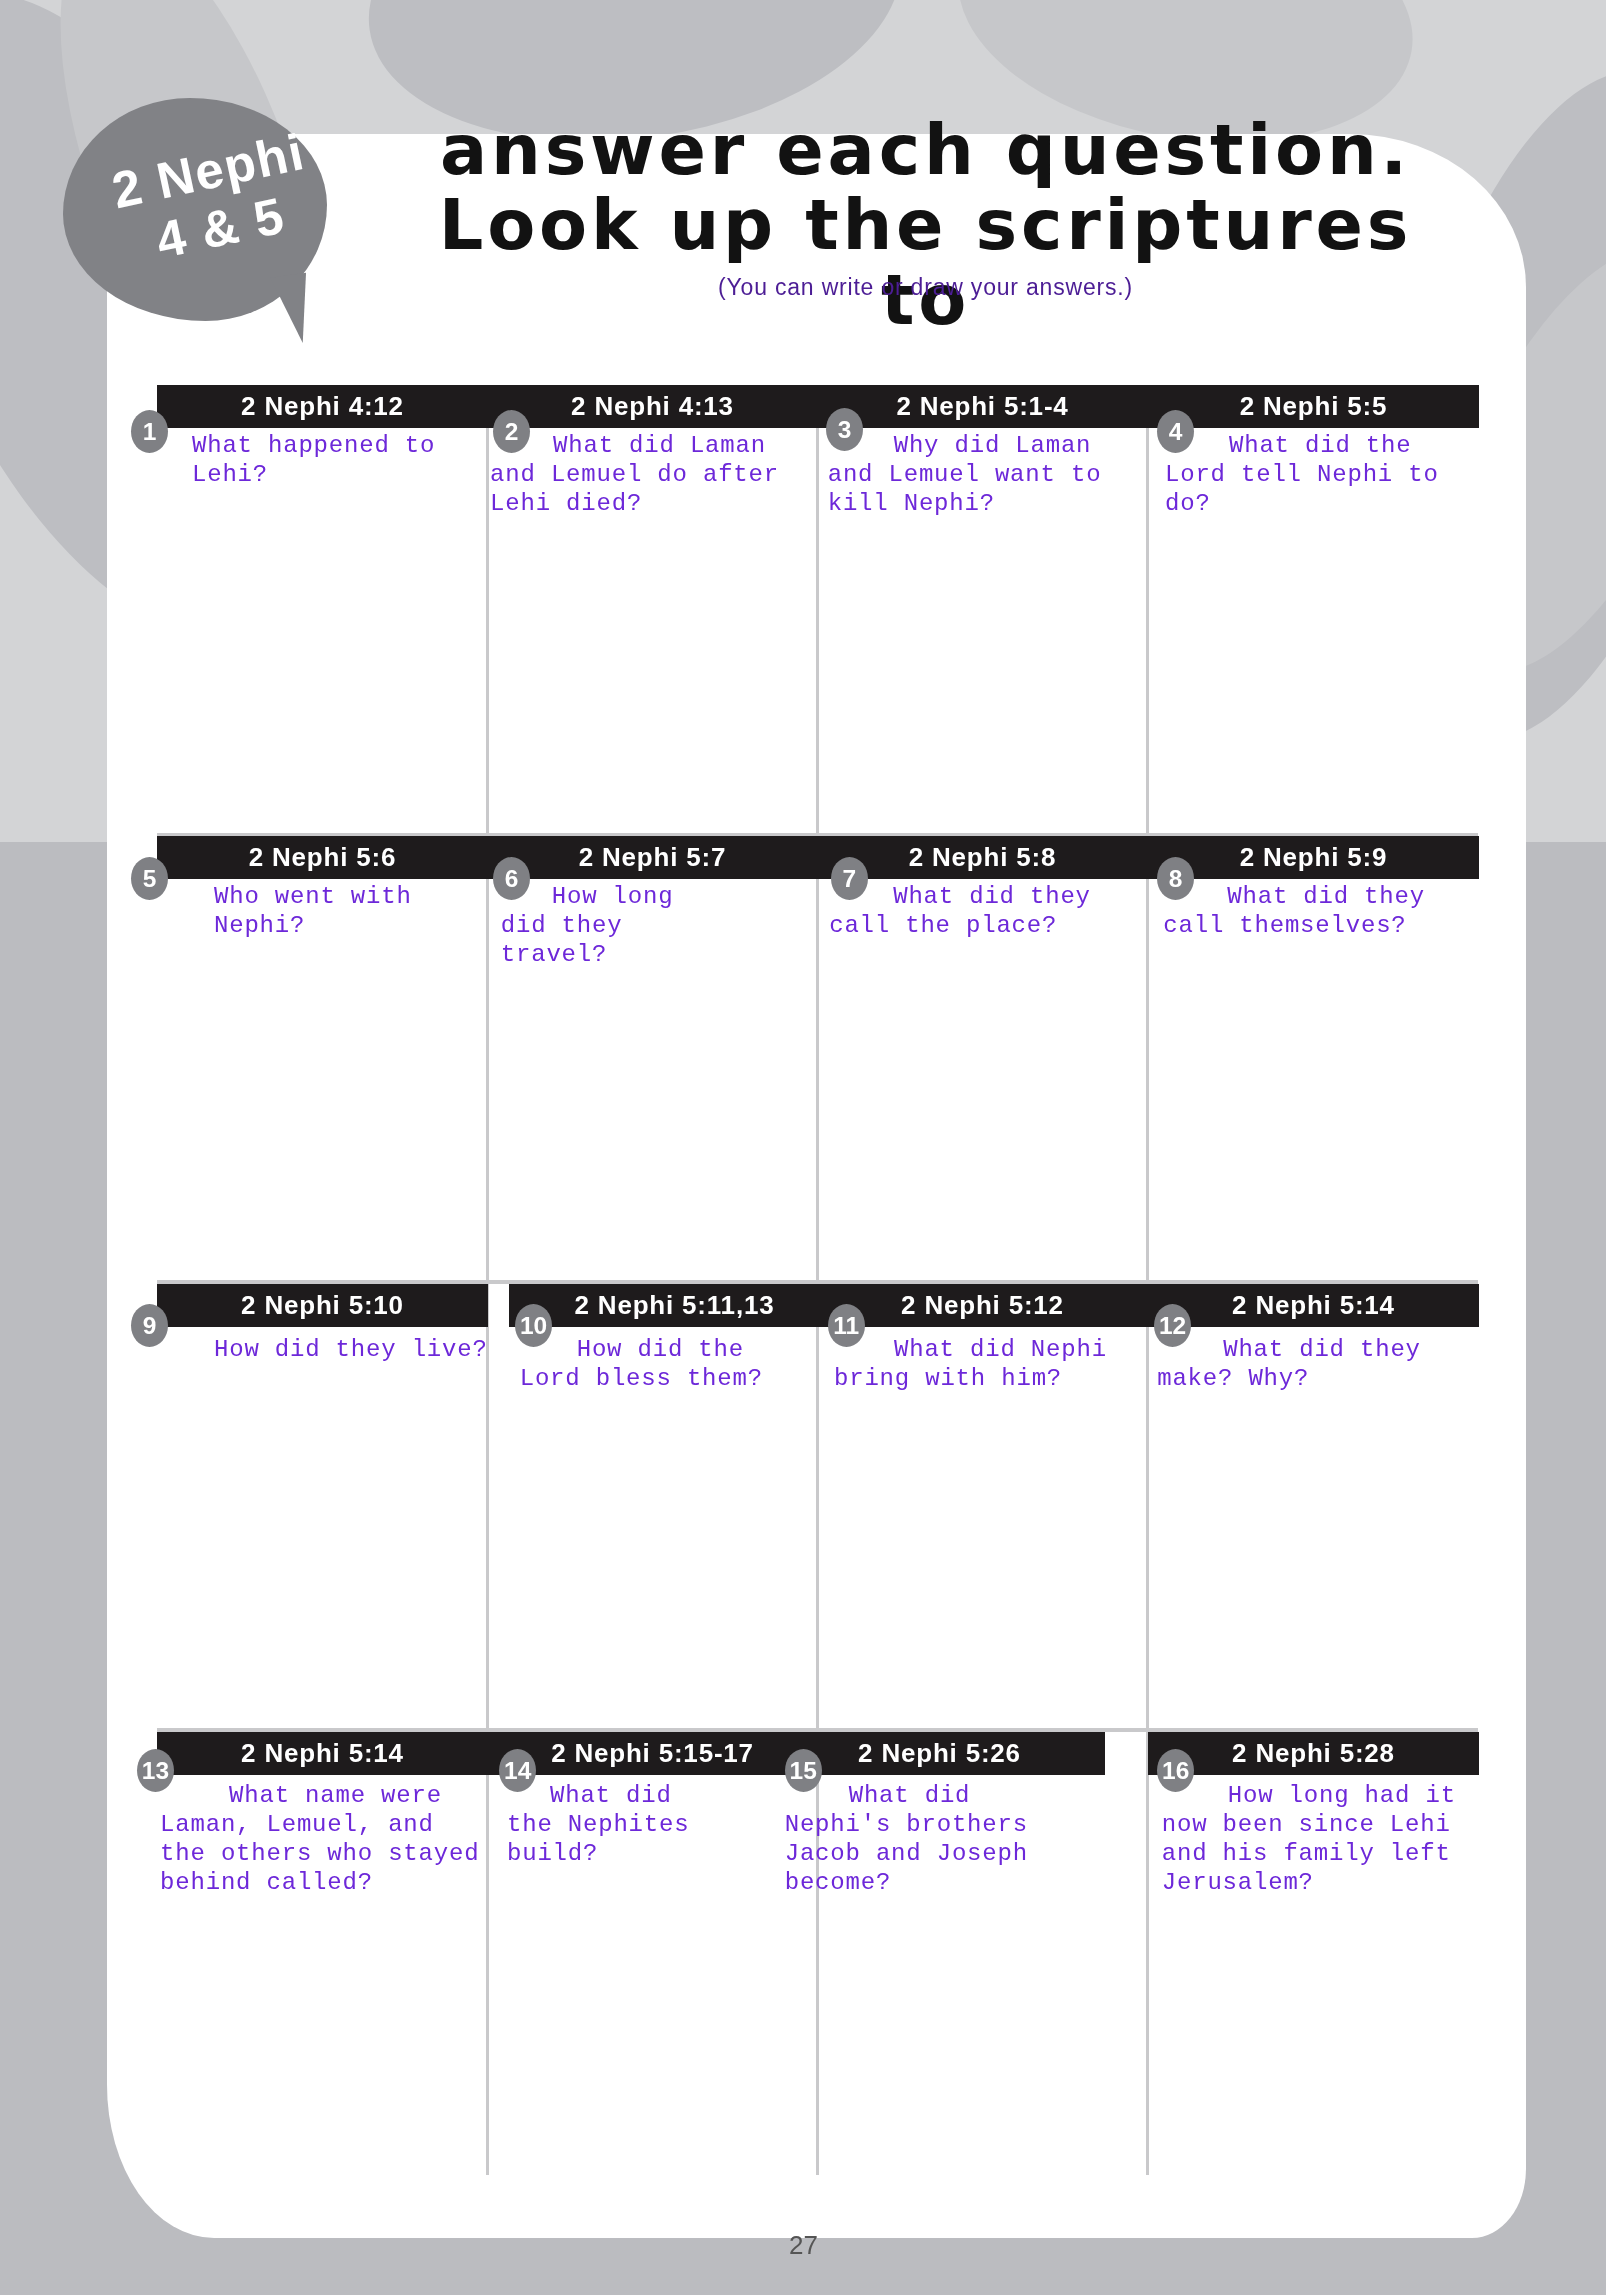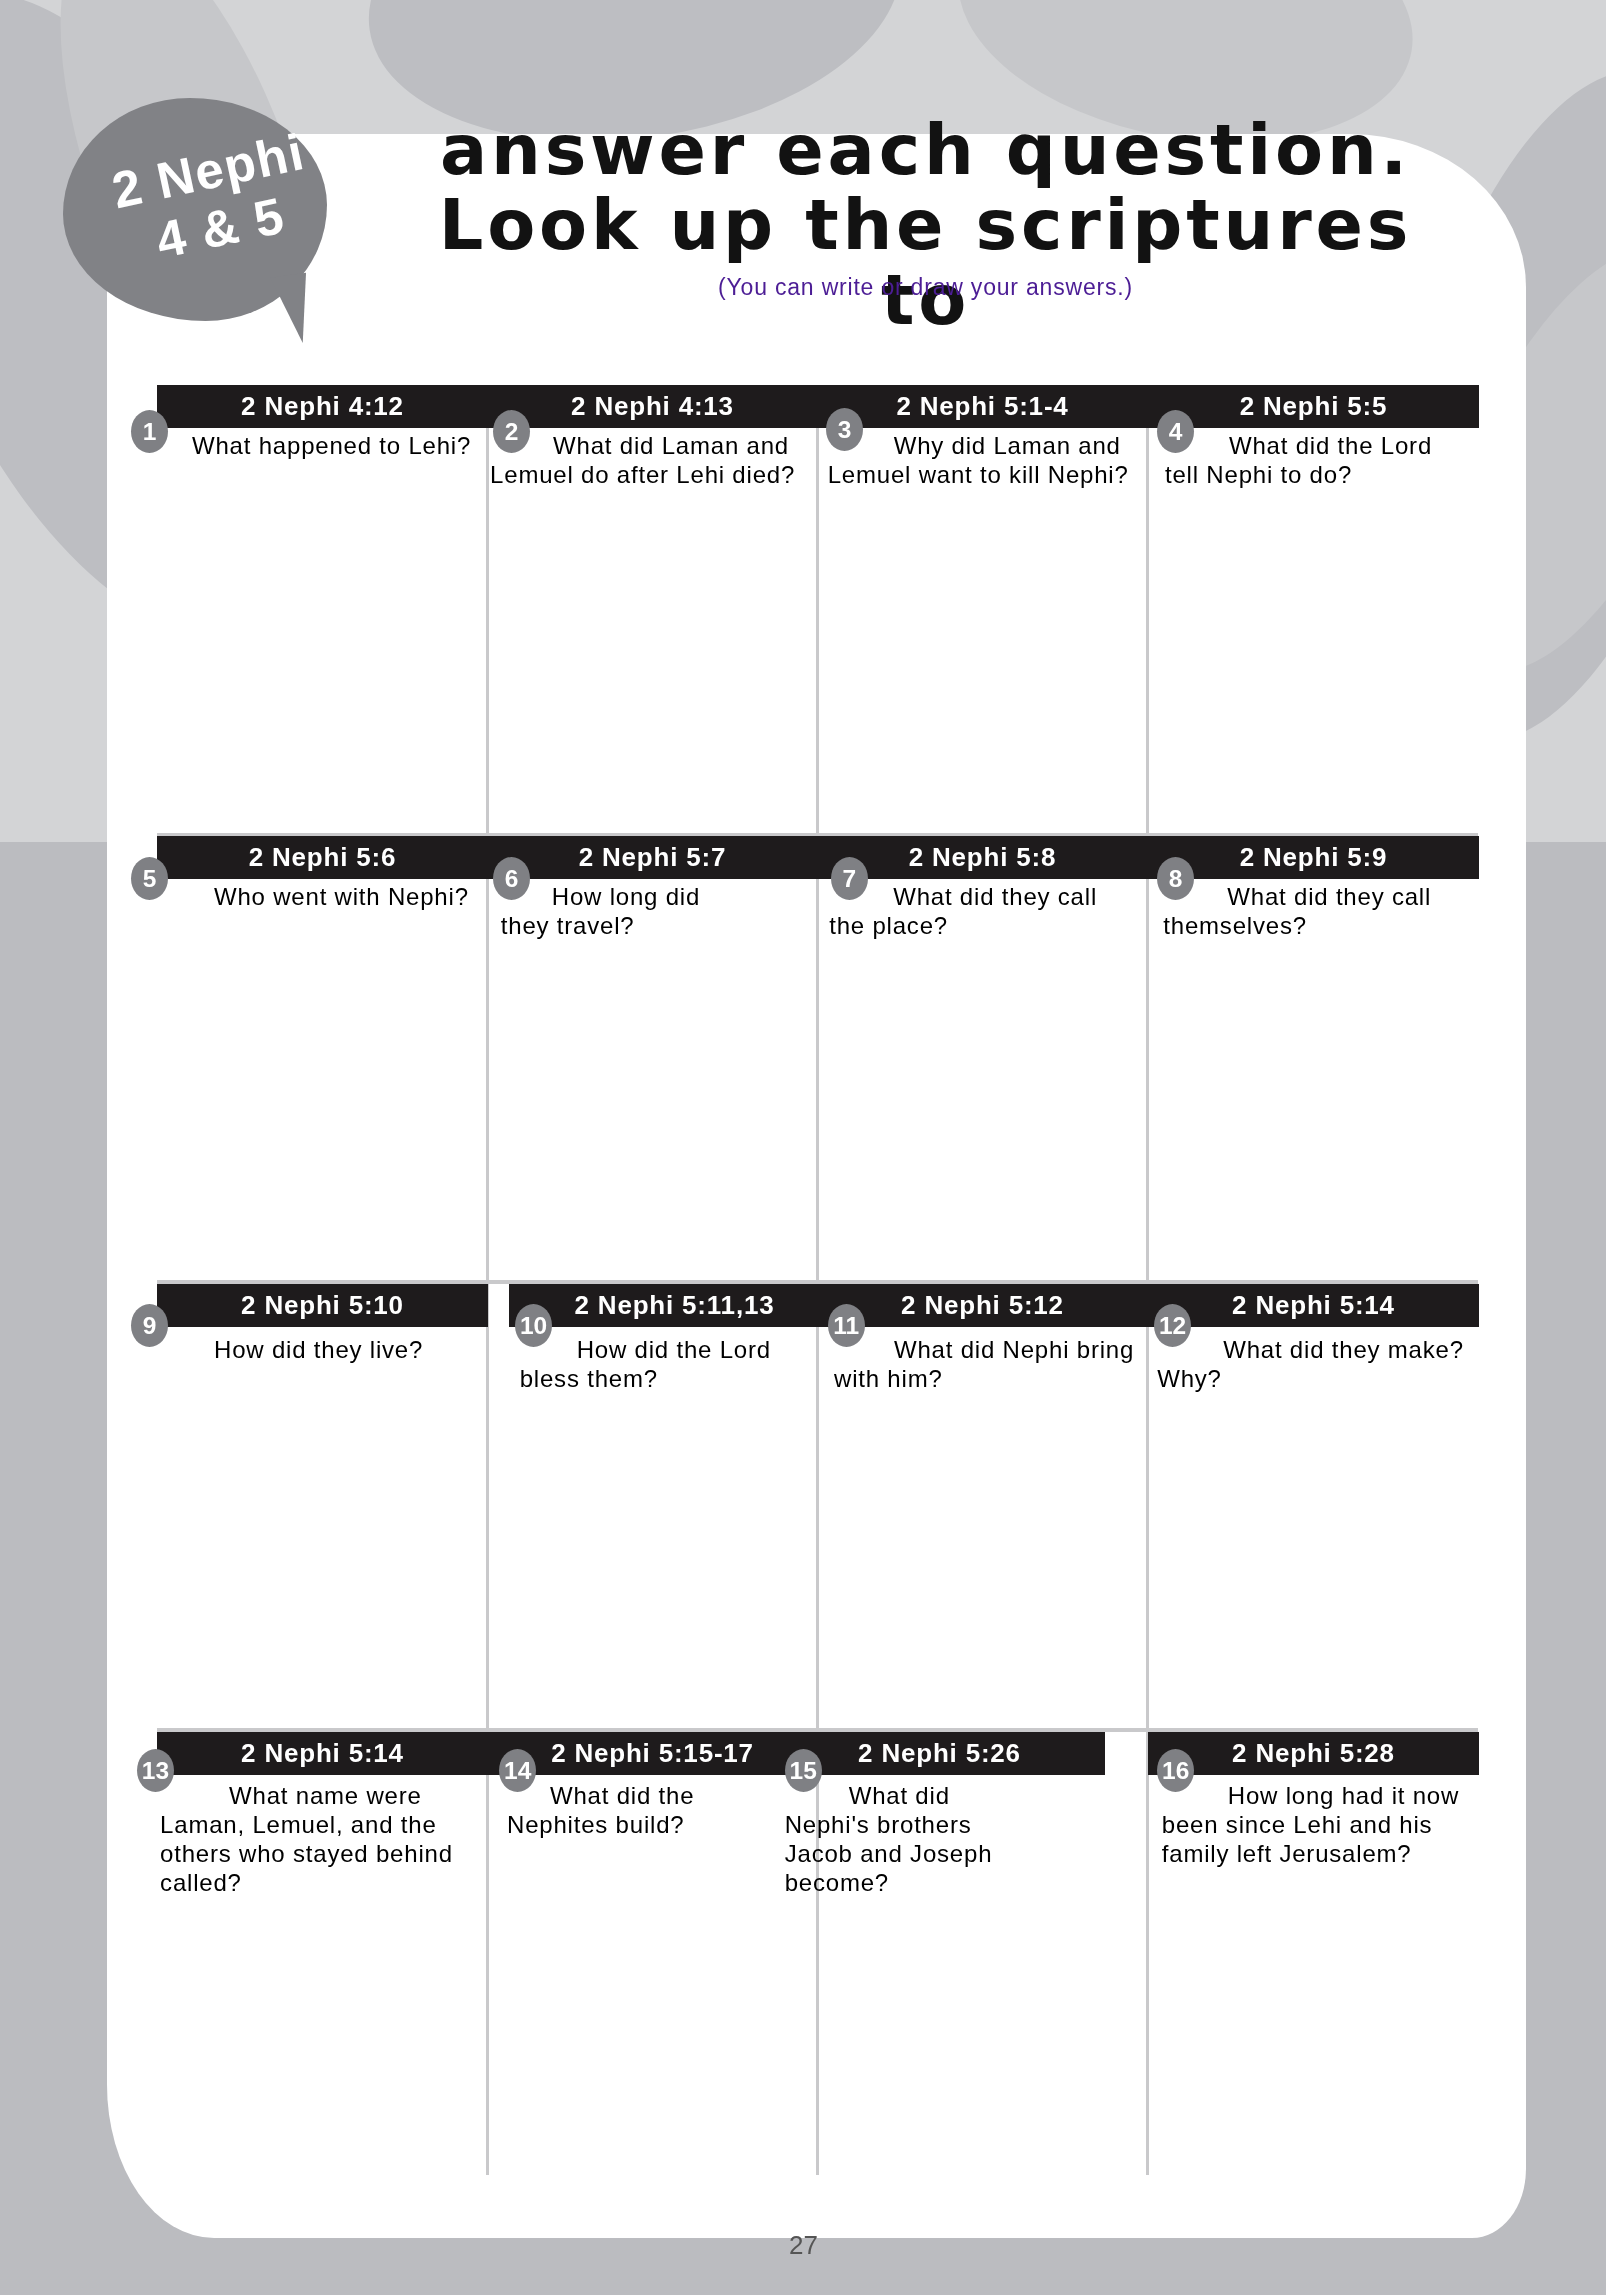--- a/index.html
+++ b/index.html
@@ -54,21 +54,21 @@
     position: absolute; left: 0; top: 0; width: 100%; height: 43px; line-height: 43px;
     text-align: center; color: #ffffff; font-family: "Liberation Sans", sans-serif;
     font-weight: bold; font-size: 26px; letter-spacing: 0.8px;
   }
   .badge {
     position: absolute; width: 37px; height: 43px; background: #7f8084; border-radius: 50%;
     color: #ffffff; font-family: "Liberation Sans", sans-serif; font-weight: bold;
     font-size: 24.5px; text-align: center; line-height: 43px;
   }
   .q {
-    position: absolute; color: #000000; font-family: Liberation Sans, sans-serif;
+    position: absolute; color: #6d28d9; font-family: Liberation Mono, monospace;
     font-size: 24px; line-height: 29px; letter-spacing: 0.8px;
   }
   .page-num {
     position: absolute; left: 788px; top: 2230px; width: 31px; text-align: center;
     font-family: "Liberation Sans", sans-serif; font-size: 26px; color: #555;
   }
 </style>
 </head>
 <body>
 

